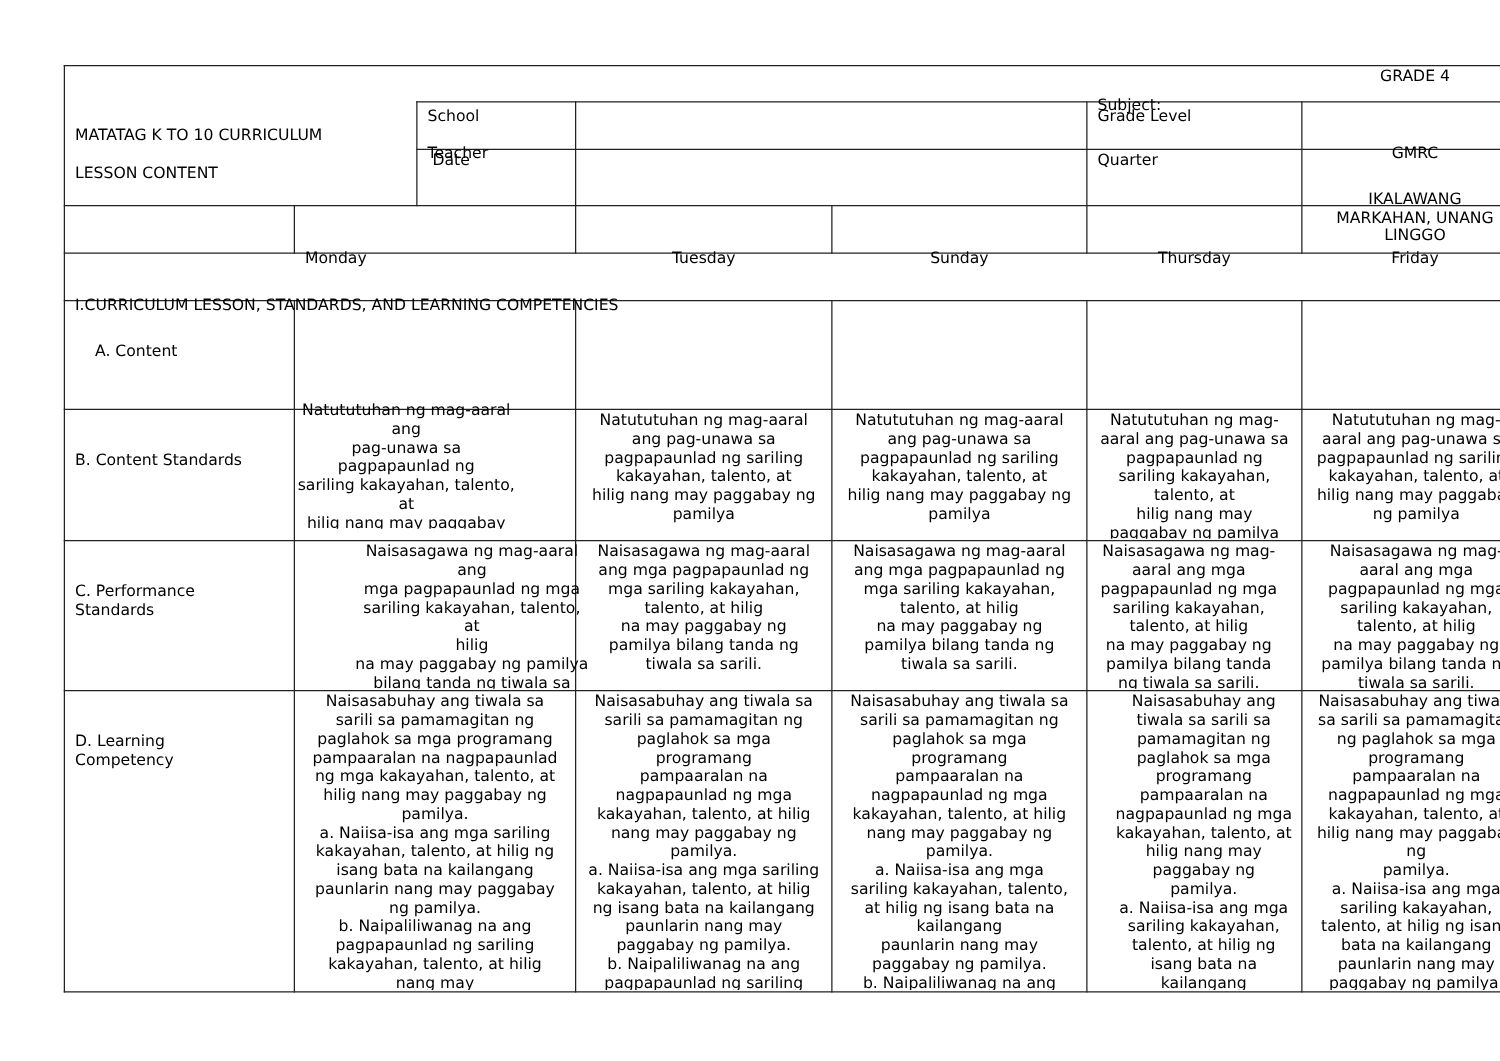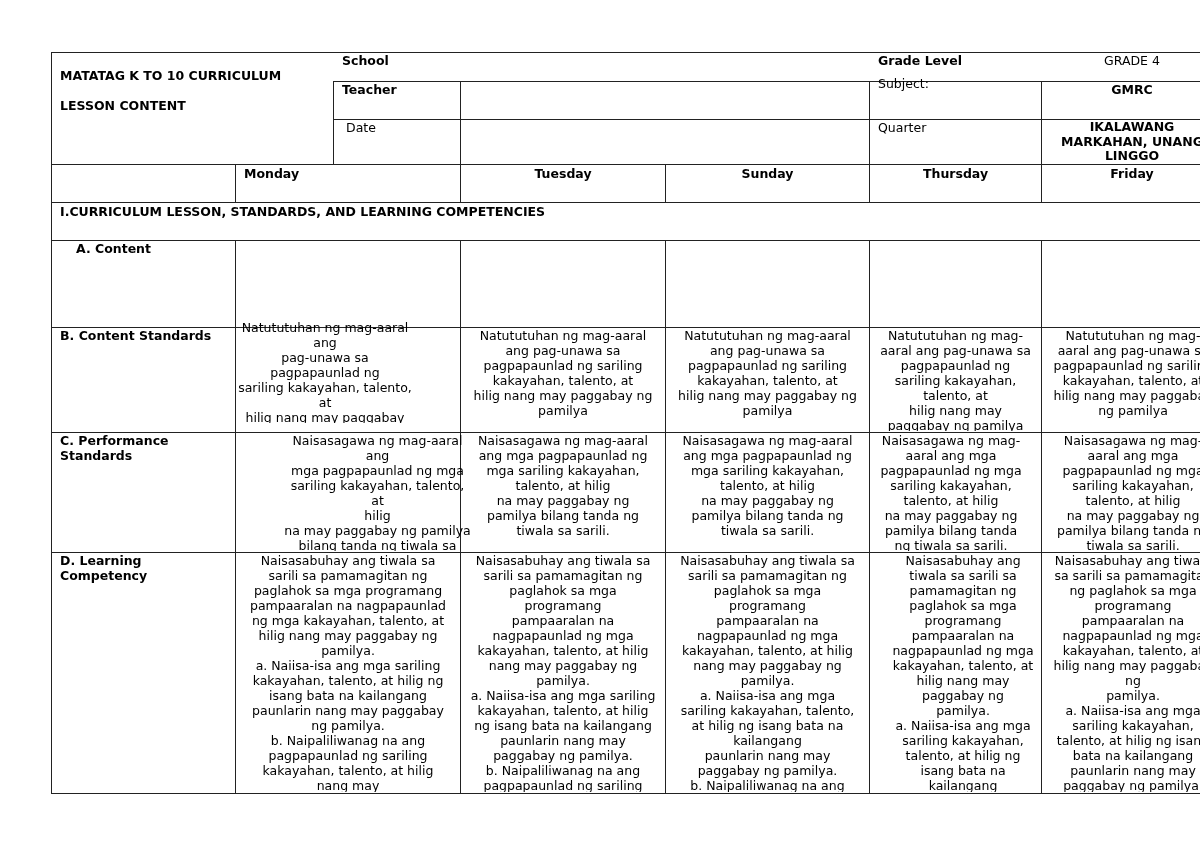--- a/index.html
+++ b/index.html
@@ -2,21 +2,21 @@
 <html><head>
 <meta charset="utf-8">
 <style>
   html, body { margin: 0; padding: 0; background: #ffffff; }
   body { width: 1200px; height: 849px; position: relative; overflow: hidden;
          font-family: "DejaVu Sans", sans-serif; color: #000; }
   .ln { position: absolute; background: #222; }
   .h { height: 1px; }
   .v { width: 1px; }
   .txt { position: absolute; font-size: 12.5px; line-height: 15px; white-space: pre-line; }
-  .b { font-weight: bold; }
+  .b { font-weight: normal; margin-top: 32px; }
   .c { text-align: center; }
   .cell { position: absolute; font-size: 12.5px; line-height: 15px; text-align: center;
           white-space: pre-line; overflow: hidden; }
 </style>
 </head>
 <body>
 
 <div>
 
   <div class="ln h" style="left:51px; top:52px; width:1149px;"></div>

